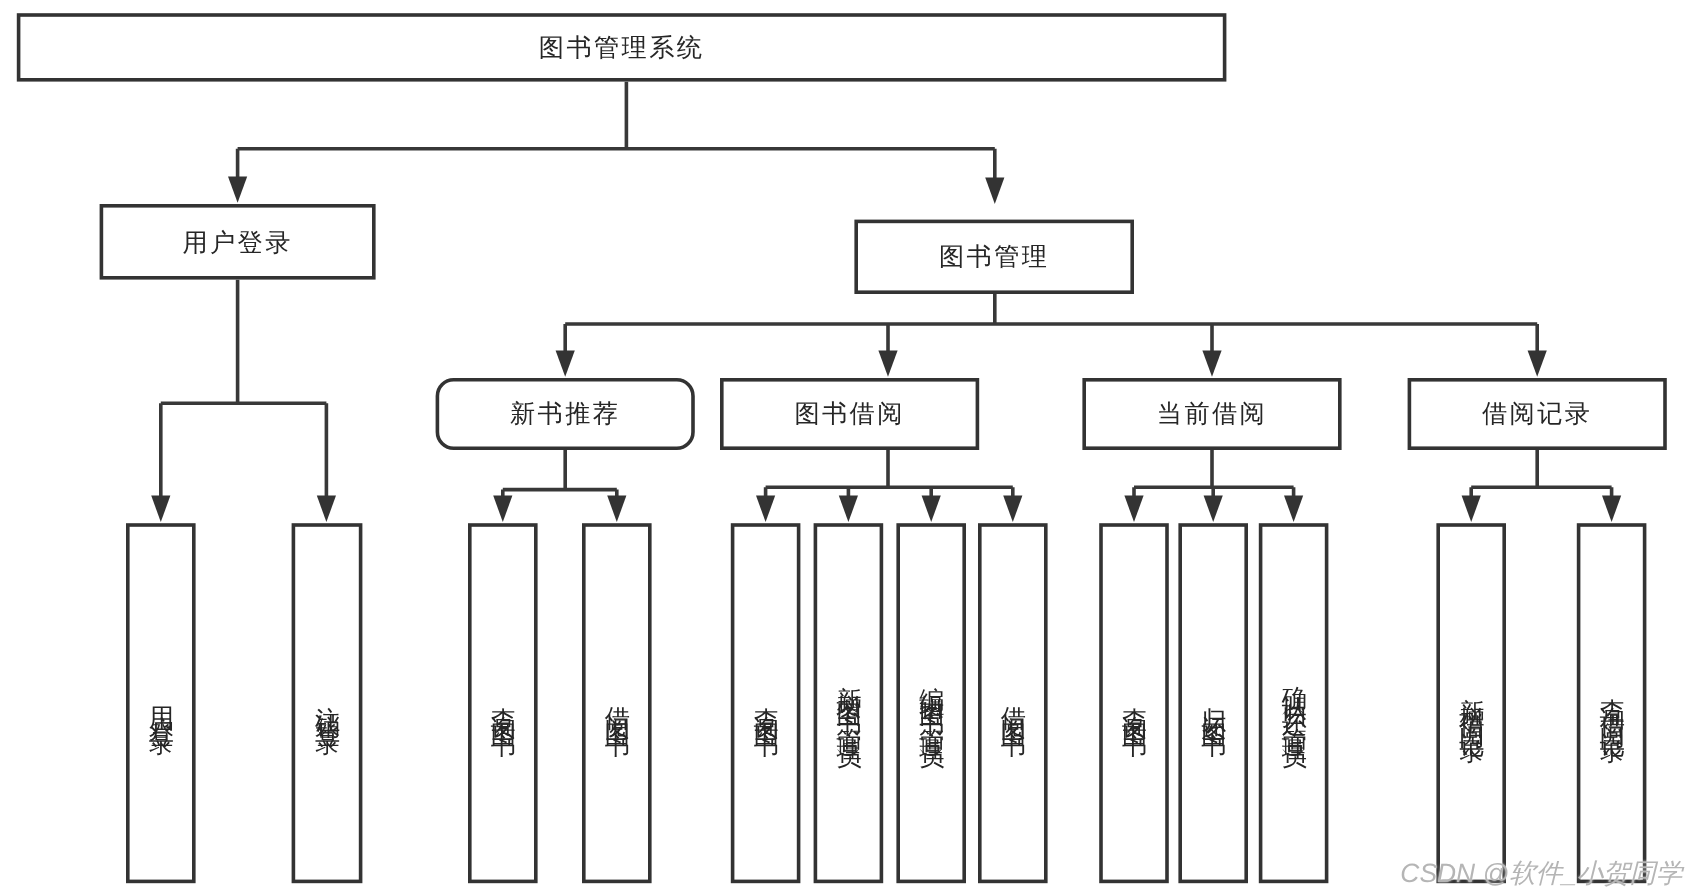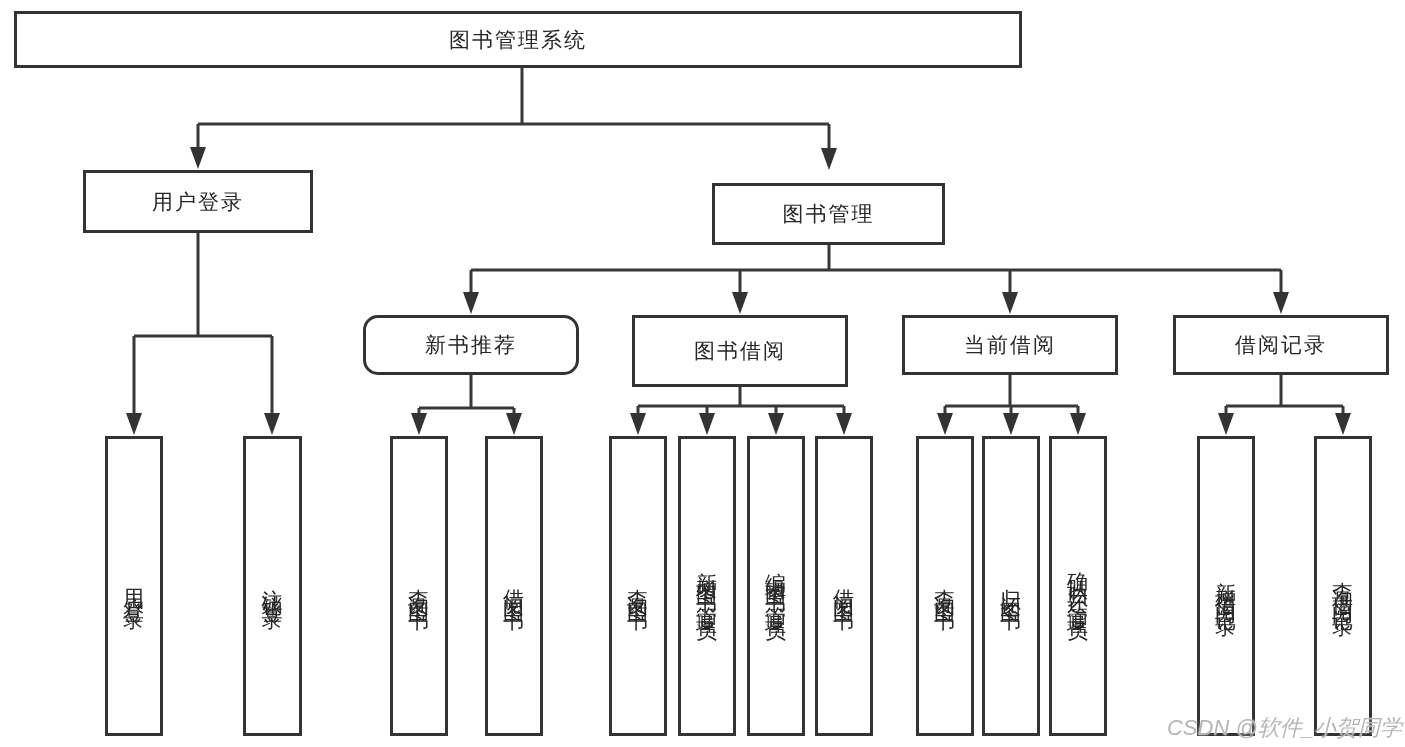--- a/index.html
+++ b/index.html
@@ -127,21 +127,21 @@
   <div class="node" style="left:83px; top:170px; width:230px; height:63px;">
     <span class="hlabel">用户登录</span>
   </div>
   <div class="node" style="left:712px; top:183px; width:233px; height:62px;">
     <span class="hlabel">图书管理</span>
   </div>
 
   <div class="node" style="left:363px; top:315px; width:216px; height:60px;border-radius:15px;">
     <span class="hlabel">新书推荐</span>
   </div>
-  <div class="node" style="left:632px; top:315px; width:216px; height:72px;">
+  <div class="node" style="left:600px; top:315px; width:216px; height:60px;">
     <span class="hlabel">图书借阅</span>
   </div>
   <div class="node" style="left:1173px; top:315px; width:216px; height:60px;">
     <span class="hlabel">借阅记录</span>
   </div>
   <div class="node" style="left:902px; top:315px; width:216px; height:60px;">
     <span class="hlabel">当前借阅</span>
   </div>
 
   <div class="node" style="left:105px; top:436px; width:58px; height:300px;">

